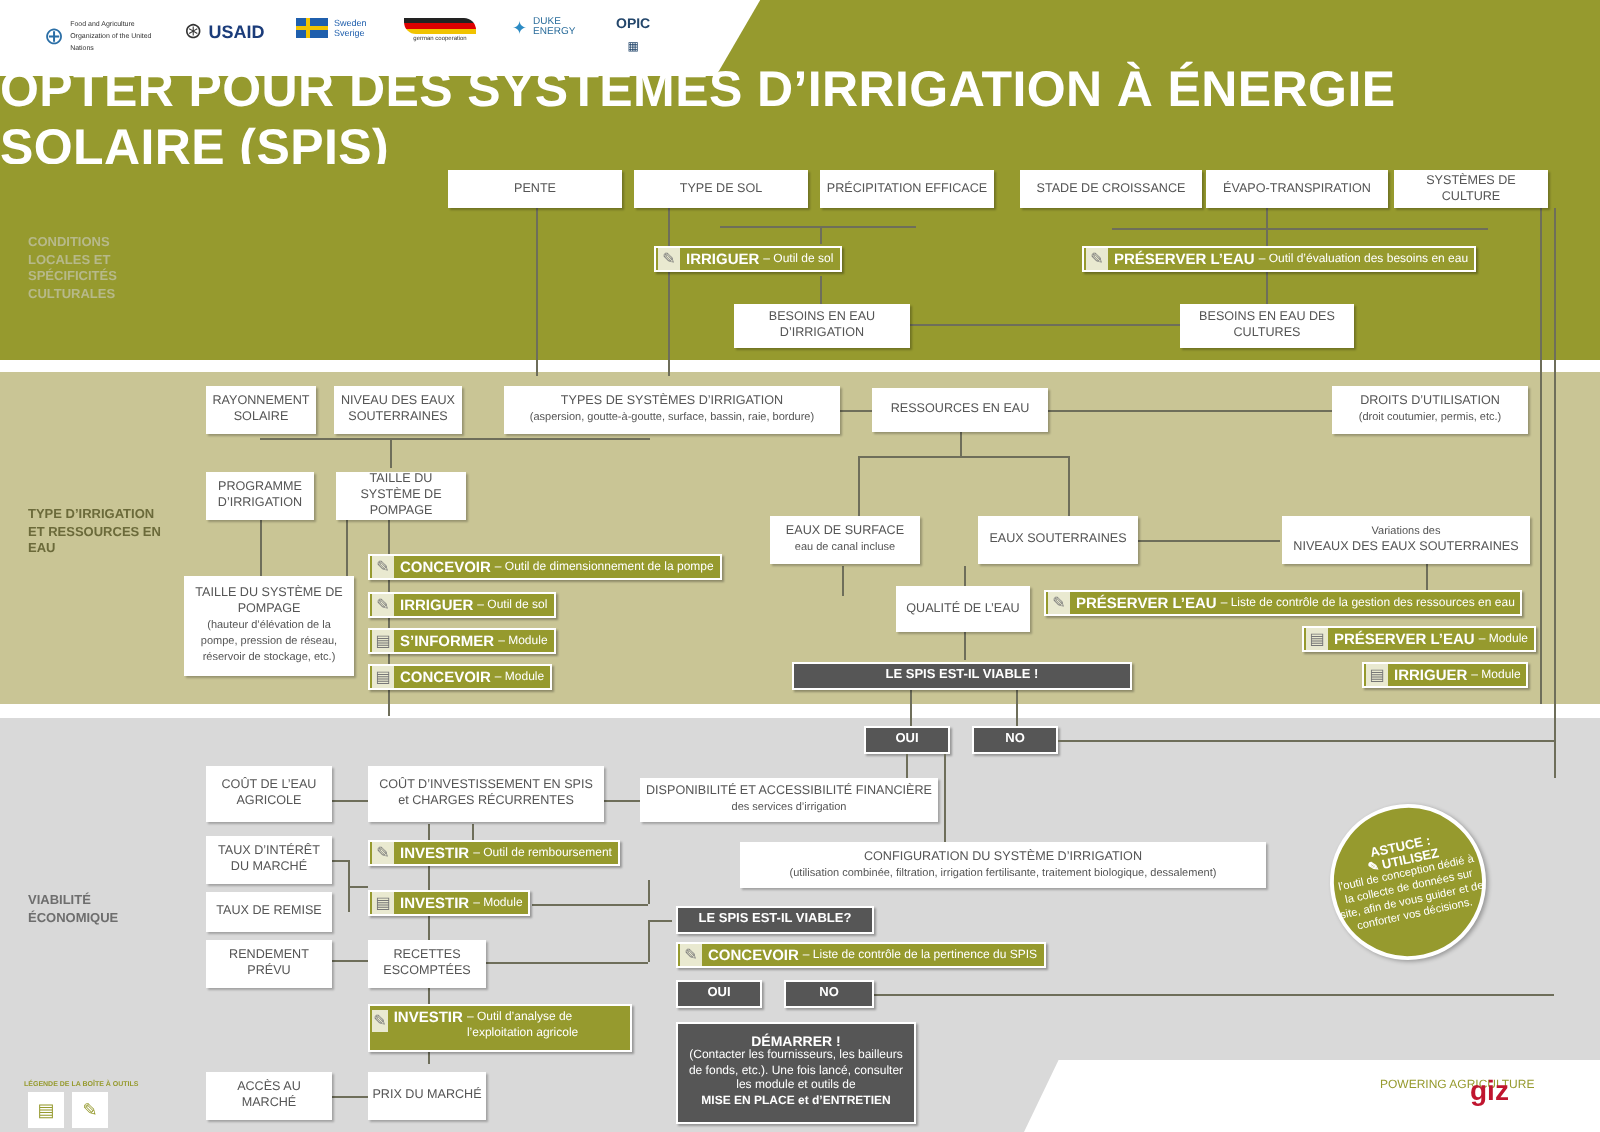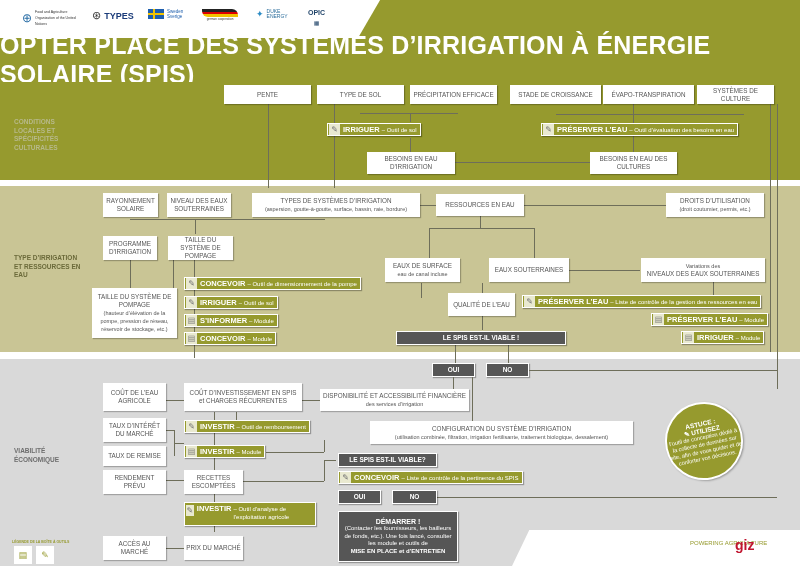--- a/index.html
+++ b/index.html
@@ -33,21 +33,21 @@
 </head>
 <body>
 
 <div class="band logos">
   <div class="logo" style="left:22px">
       <span style="font-size:12px;color:#2a6ea6">⊕</span>
       <span style="width:45px;line-height:6px;font-size:3.5px">Food and Agriculture Organization of the United Nations</span>
     </div>
   <div class="logo" style="left:92px">
       <span style="font-size:11px">⊛</span>
-      <b style="font-size:9px;color:#1b3c7a">TYPES</b>
+      <b style="font-size:9px;color:#1b3c7a">USAID</b>
     </div>
   <div class="logo" style="left:148px">
       <span style="display:inline-block;width:16px;height:10px;background:#1f5fad;border-top:4px solid #1f5fad;position:relative">
         <span style="position:absolute;left:5px;top:-4px;width:2px;height:10px;background:#f1c300"></span>
         <span style="position:absolute;left:0;top:0;width:16px;height:2px;background:#f1c300"></span>
       </span>
       <span style="font-size:4.5px;width:20px;color:#1f5fad">Sweden Sverige</span>
     </div>
   <div class="logo" style="left:202px;flex-direction:column;gap:0">
       <span style="display:block;width:36px;height:8px;background:linear-gradient(#222 33%,#d00 33%,#d00 66%,#f1c300 66%);border-radius:0 6px 0 6px"></span>
@@ -56,21 +56,21 @@
   <div class="logo" style="left:256px">
       <span style="color:#2c8bc4;font-size:9px">✦</span>
       <span style="font-size:5px;width:22px;line-height:5px;color:#2c6e9c">DUKE ENERGY</span>
     </div>
   <div class="logo" style="left:308px;flex-direction:column">
       <b style="font-size:7px;color:#23466b">OPIC</b>
       <span style="font-size:6px;color:#23466b">▦</span>
     </div>
   <div class="olive-r" style="clip-path:polygon(5% 0,100% 0,100% 100%,0 100%)"></div>
 </div>
-<div class="band title">OPTER PLACE DES SYSTÈMES D’IRRIGATION À ÉNERGIE SOLAIRE (SPIS)</div>
+<div class="band title">OPTER POUR DES SYSTÈMES D’IRRIGATION À ÉNERGIE SOLAIRE (SPIS)</div>
 <div class="band s1"></div>
 <div class="band gap1"></div>
 <div class="band s2"></div>
 <div class="band gap2"></div>
 <div class="band s3"></div>
 
 <div class="sec-label" style="left:14px;top:118px;width:60px;color:#b7b98a">CONDITIONS LOCALES ET SPÉCIFICITÉS CULTURALES</div>
 <div class="sec-label" style="left:14px;top:254px;width:70px;color:#6b6a3a">TYPE D’IRRIGATION ET RESSOURCES EN EAU</div>
 <div class="sec-label" style="left:14px;top:447px;width:50px;color:#6e6e6e">VIABILITÉ ÉCONOMIQUE</div>
 

